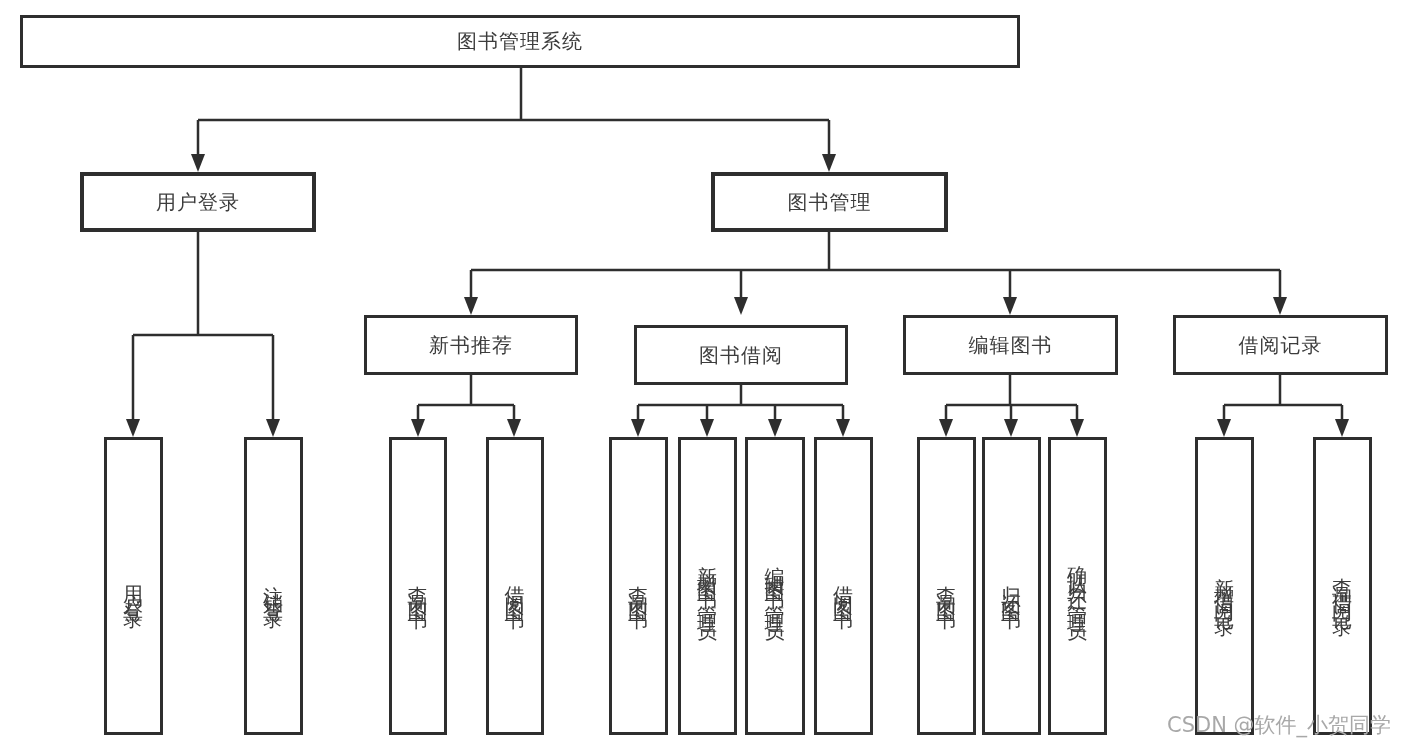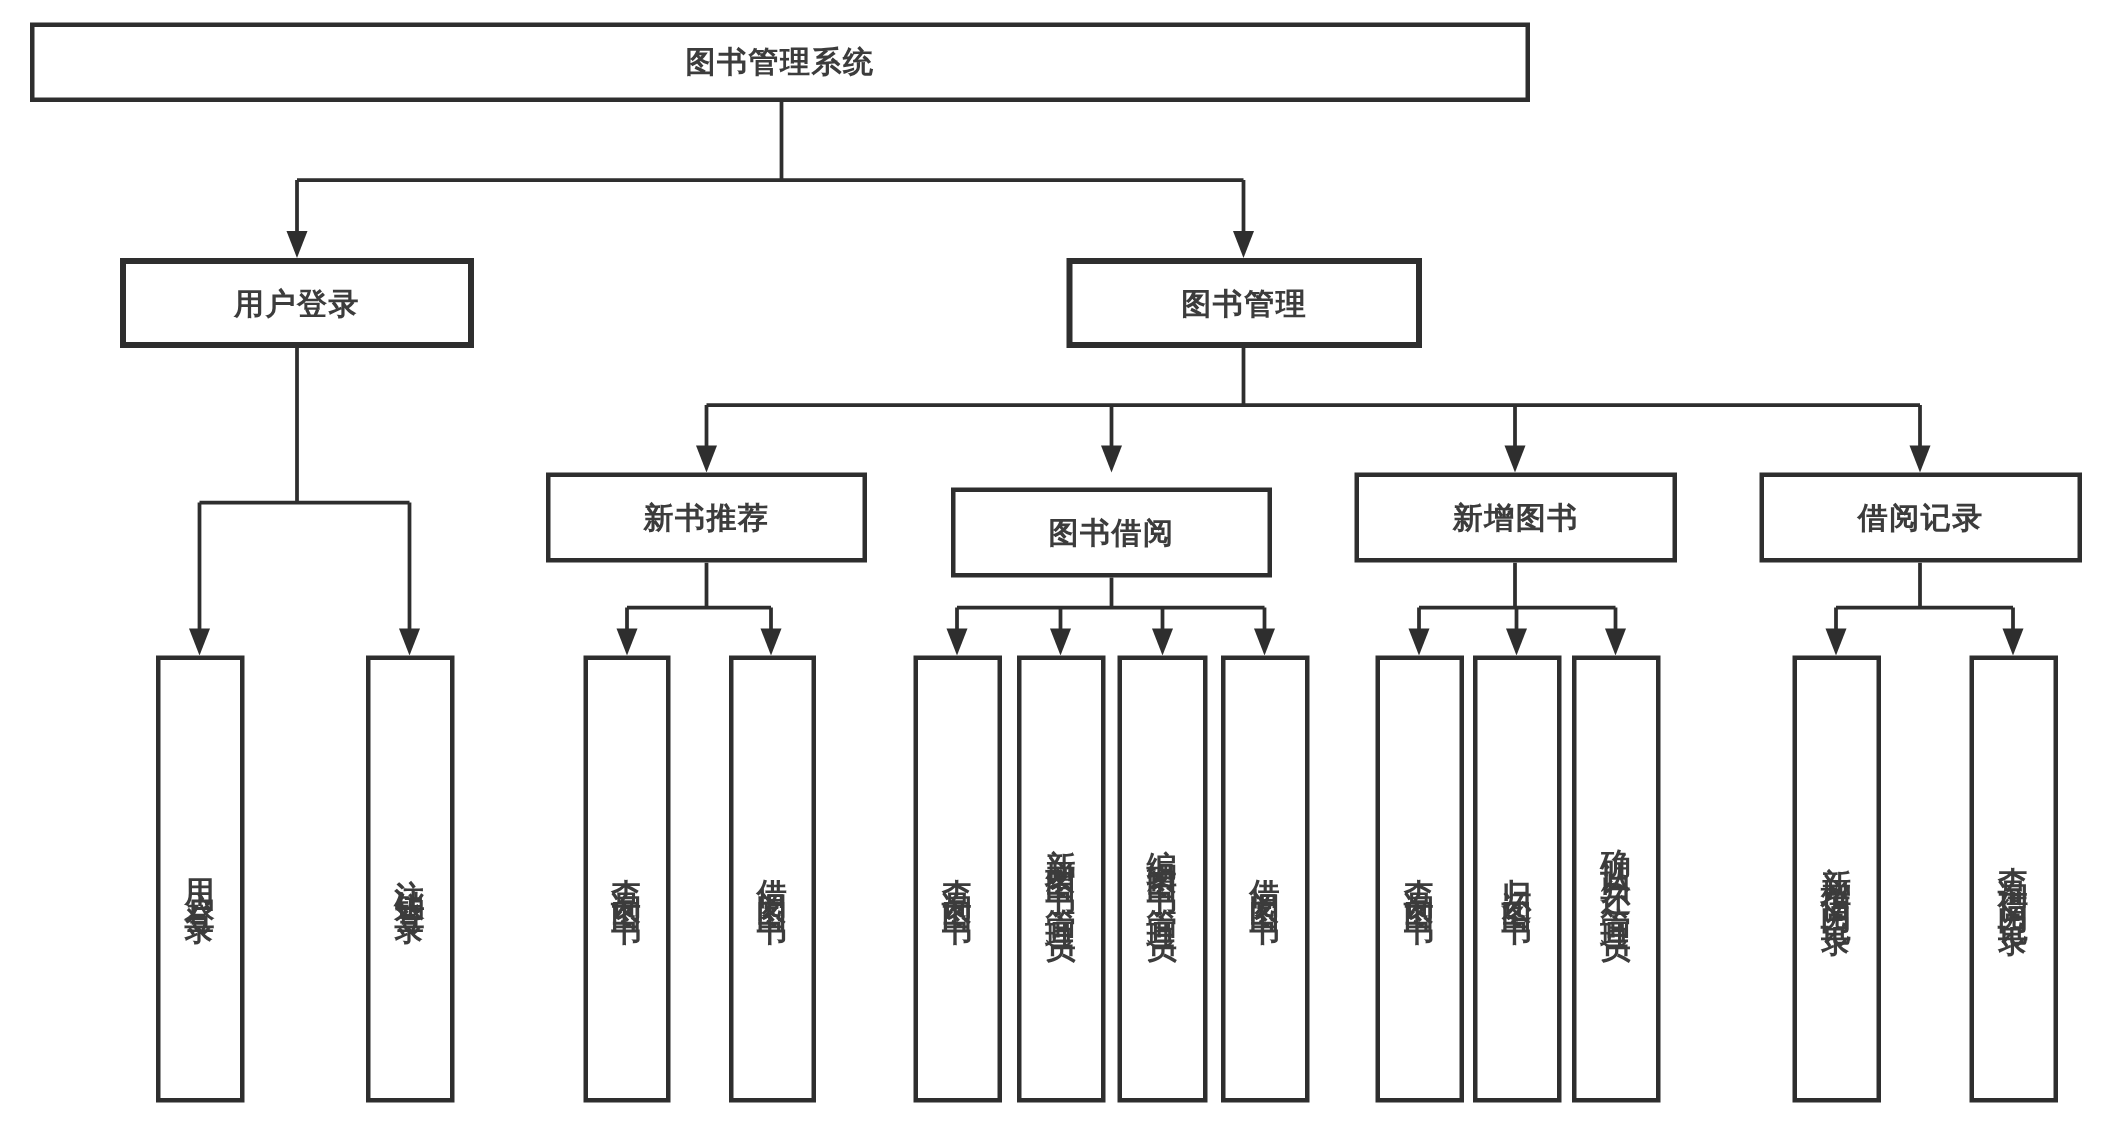--- a/index.html
+++ b/index.html
@@ -28,21 +28,20 @@
     position: absolute;
     box-sizing: border-box;
     border: 3px solid var(--line);
     background: #ffffff;
     display: flex;
     align-items: center;
     justify-content: center;
     color: var(--text);
     font-size: 20px;
     letter-spacing: 1px;
-    font-weight: bold;
   }
   .lvl2 { border-width: 4px; }
   .vnode span {
     writing-mode: vertical-rl;
     text-orientation: mixed;
     letter-spacing: 8px;
     line-height: 1;
   }
   .watermark {
     position: absolute;
@@ -102,21 +101,21 @@
     <span>图书管理</span>
   </div>
 
   <div class="node" style="left:364px;top:315px;width:214px;height:60px">
     <span>新书推荐</span>
   </div>
   <div class="node" style="left:634px;top:325px;width:214px;height:60px">
     <span>图书借阅</span>
   </div>
   <div class="node" style="left:903px;top:315px;width:215px;height:60px">
-    <span>新增图书</span>
+    <span>编辑图书</span>
   </div>
   <div class="node" style="left:1173px;top:315px;width:215px;height:60px">
     <span>借阅记录</span>
   </div>
 
   <div class="node vnode" style="left:104px;top:437px;width:59px;height:298px">
     <span>用户登录</span>
   </div>
   <div class="node vnode" style="left:244px;top:437px;width:59px;height:298px">
     <span>注销登录</span>
@@ -152,14 +151,15 @@
     <span>确认归还（管理员）</span>
   </div>
 
   <div class="node vnode" style="left:1195px;top:437px;width:59px;height:298px">
     <span>新增借阅记录</span>
   </div>
   <div class="node vnode" style="left:1313px;top:437px;width:59px;height:298px">
     <span>查询借阅记录</span>
   </div>
 
+  <div class="watermark">CSDN @软件_小贺同学</div>
 
 </div>
 
 </body></html>

